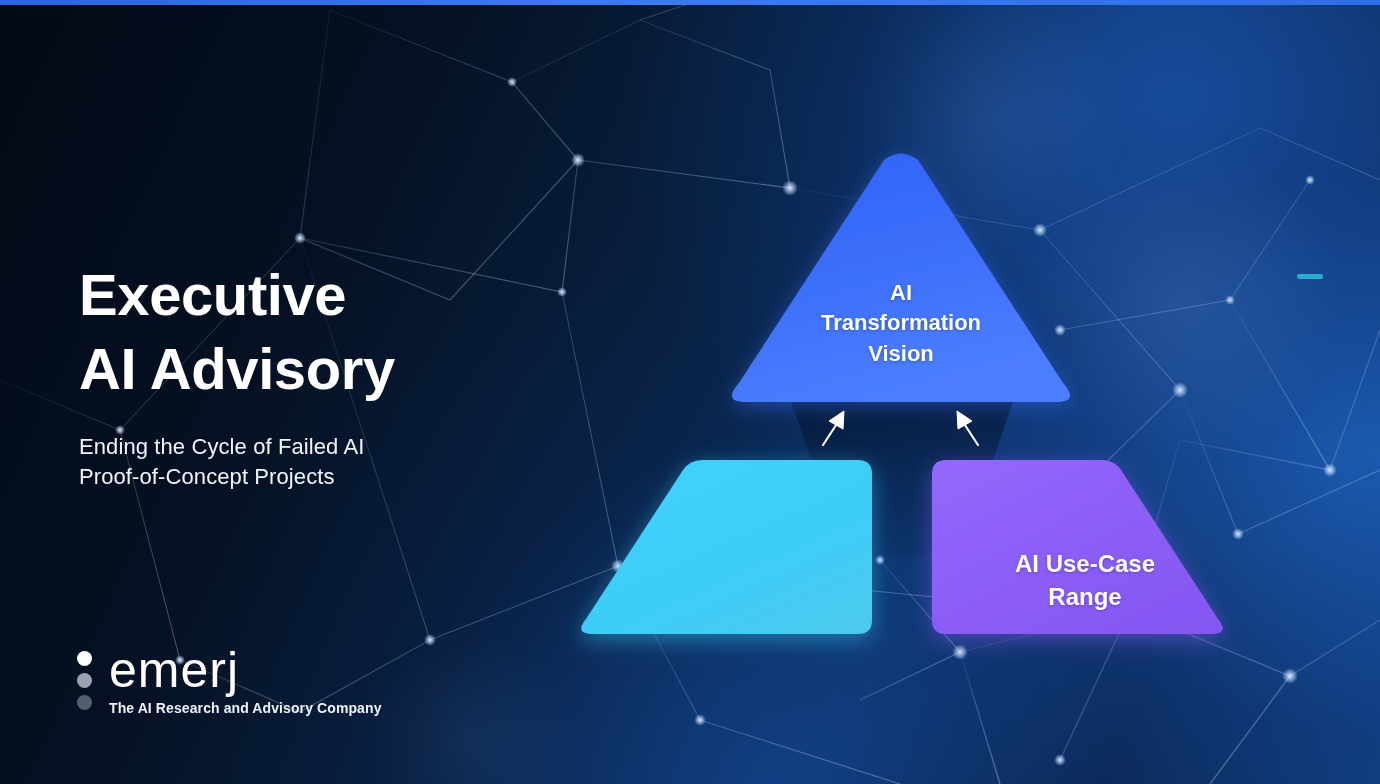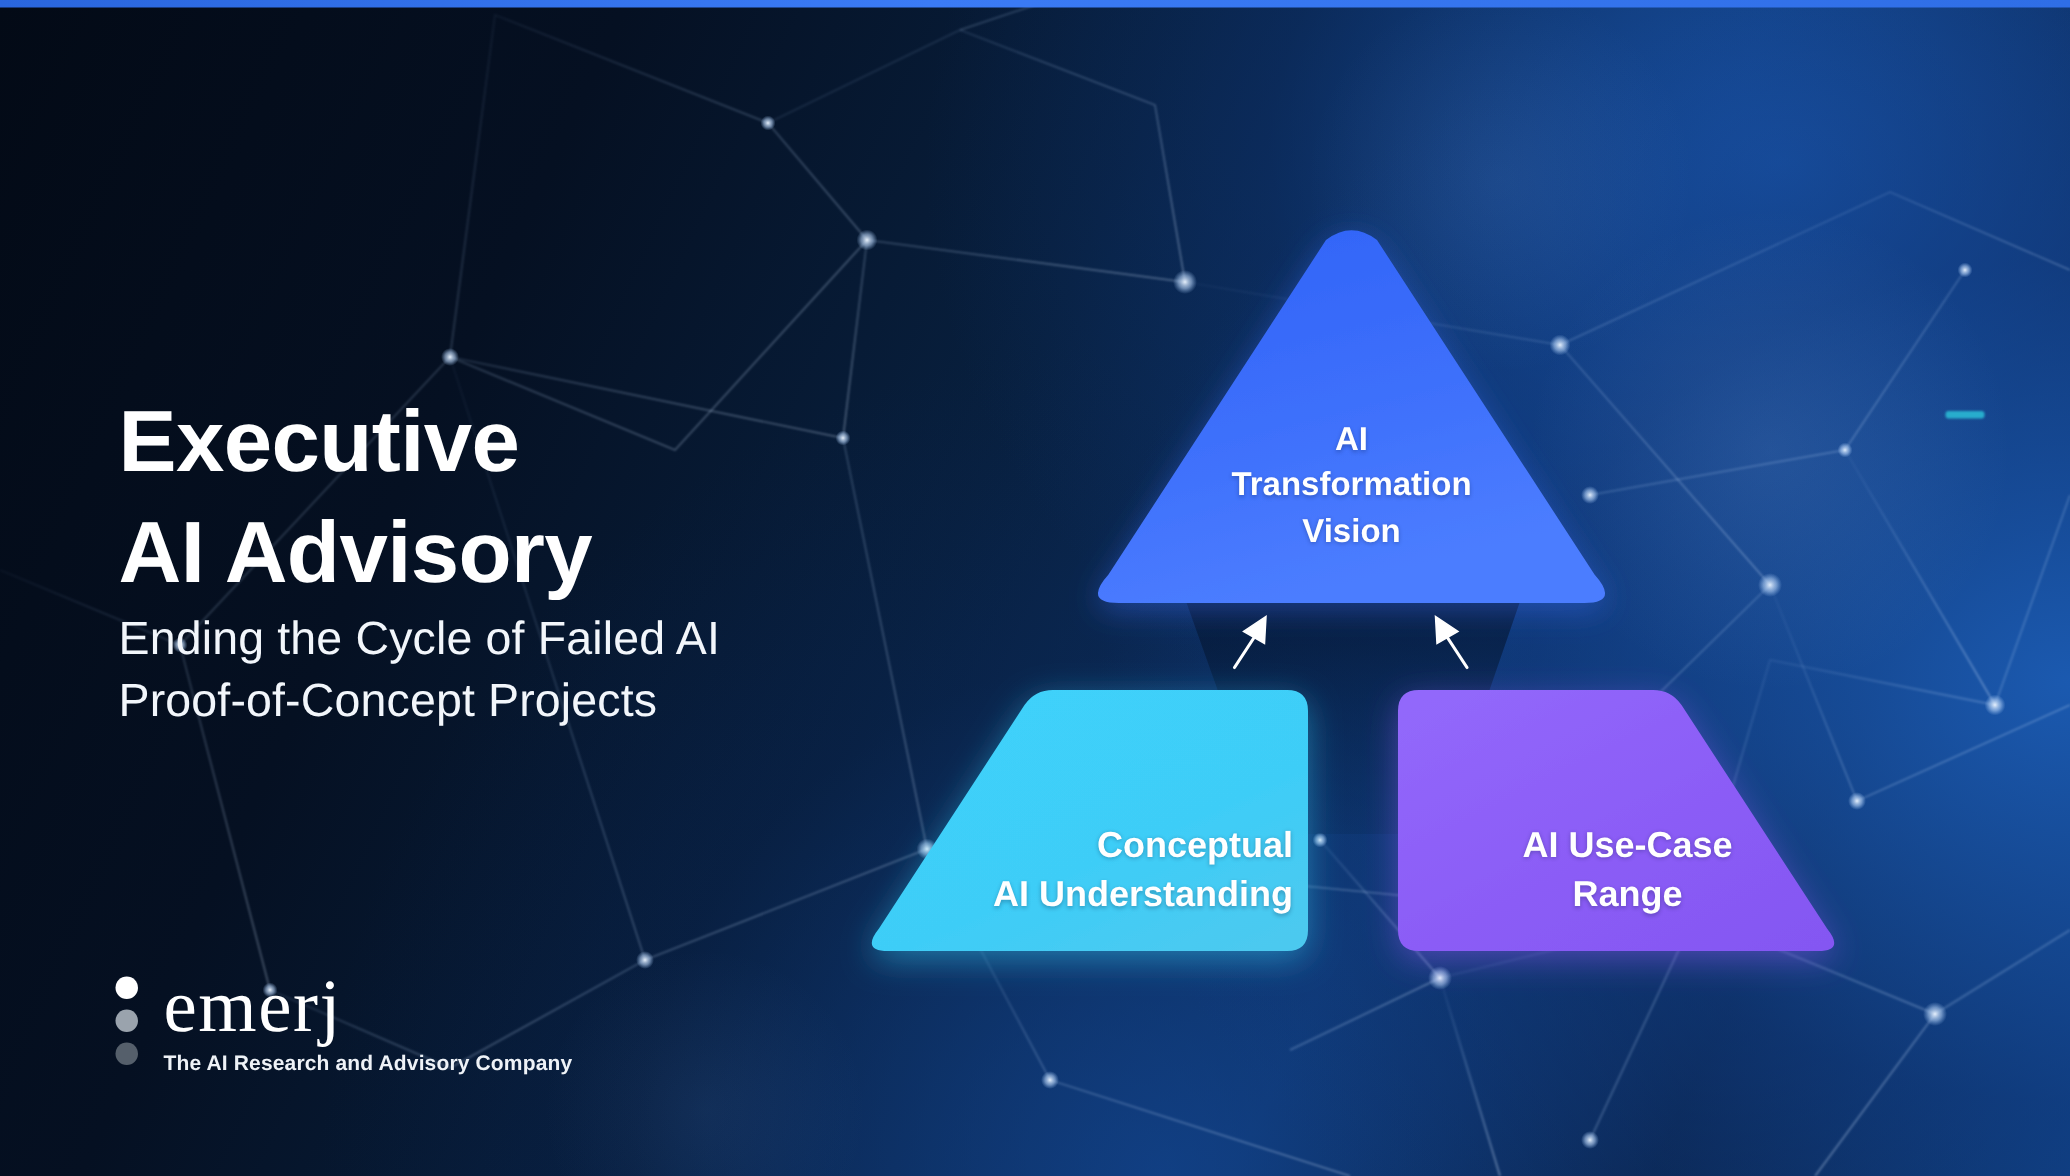--- a/index.html
+++ b/index.html
@@ -43,36 +43,37 @@
     filter:blur(.6px);
   }
 
   
   #textblock { position:absolute; left:79px; top:258px; z-index:20; }
   #title {
     font-size:58px; font-weight:700; color:#ffffff;
     line-height:1.28; letter-spacing:-0.4px; white-space:pre-line;
   }
   #subtitle {
-    font-size:31px; font-weight:400; color:#f2f6fb;
+    margin-top:26px;
+    font-size:22px; font-weight:400; color:#f2f6fb;
     line-height:1.32; letter-spacing:.1px; white-space:pre-line;
   }
 
   
   #logo { position:absolute; left:77px; top:645px; z-index:20; display:flex; align-items:flex-start; }
   #logo-dots { display:flex; flex-direction:column; gap:7px; padding-top:6px; }
   #logo-dots span { display:block; width:15px; height:15px; border-radius:50%; }
   #logo-dots span:nth-child(1){ background:#ffffff; }
   #logo-dots span:nth-child(2){ background:#9aa3ad; }
   #logo-dots span:nth-child(3){ background:#555f6b; }
   #logo-right { margin-left:17px; }
   #logo-word {
     font-size:50px; font-weight:400; color:#ffffff;
     letter-spacing:1px; line-height:1;
-    font-family:Liberation Serif, serif;
+    font-family:Liberation Sans, sans-serif;
   }
   #logo-tag {
     margin-top:5px; font-size:14px; font-weight:600; color:#eef2f7;
     letter-spacing:.1px;
   }
 
   
   #pyramid { position:absolute; left:0; top:0; width:1380px; height:784px; z-index:10; pointer-events:none; }
 
   .shape-label {
@@ -234,22 +235,20 @@
     </g>
     <g stroke="#ffffff" fill="#ffffff">
       <line x1="978" y1="445" x2="961" y2="419" stroke-width="2.1" stroke-linecap="round"></line>
       <path d="M 957 411 L 958 429 L 972 421 Z"></path>
     </g>
   </svg>
 
   <div id="label-top" class="shape-label">AI
 Transformation
 Vision</div>
-  <div id="label-left" class="shape-label">Conceptual
-AI Understanding</div>
   <div id="label-right" class="shape-label">AI Use-Case
 Range</div>
 
   <div id="textblock">
     <div id="title">Executive
 AI Advisory</div>
     <div id="subtitle">Ending the Cycle of Failed AI
 Proof-of-Concept Projects</div>
   </div>
 

